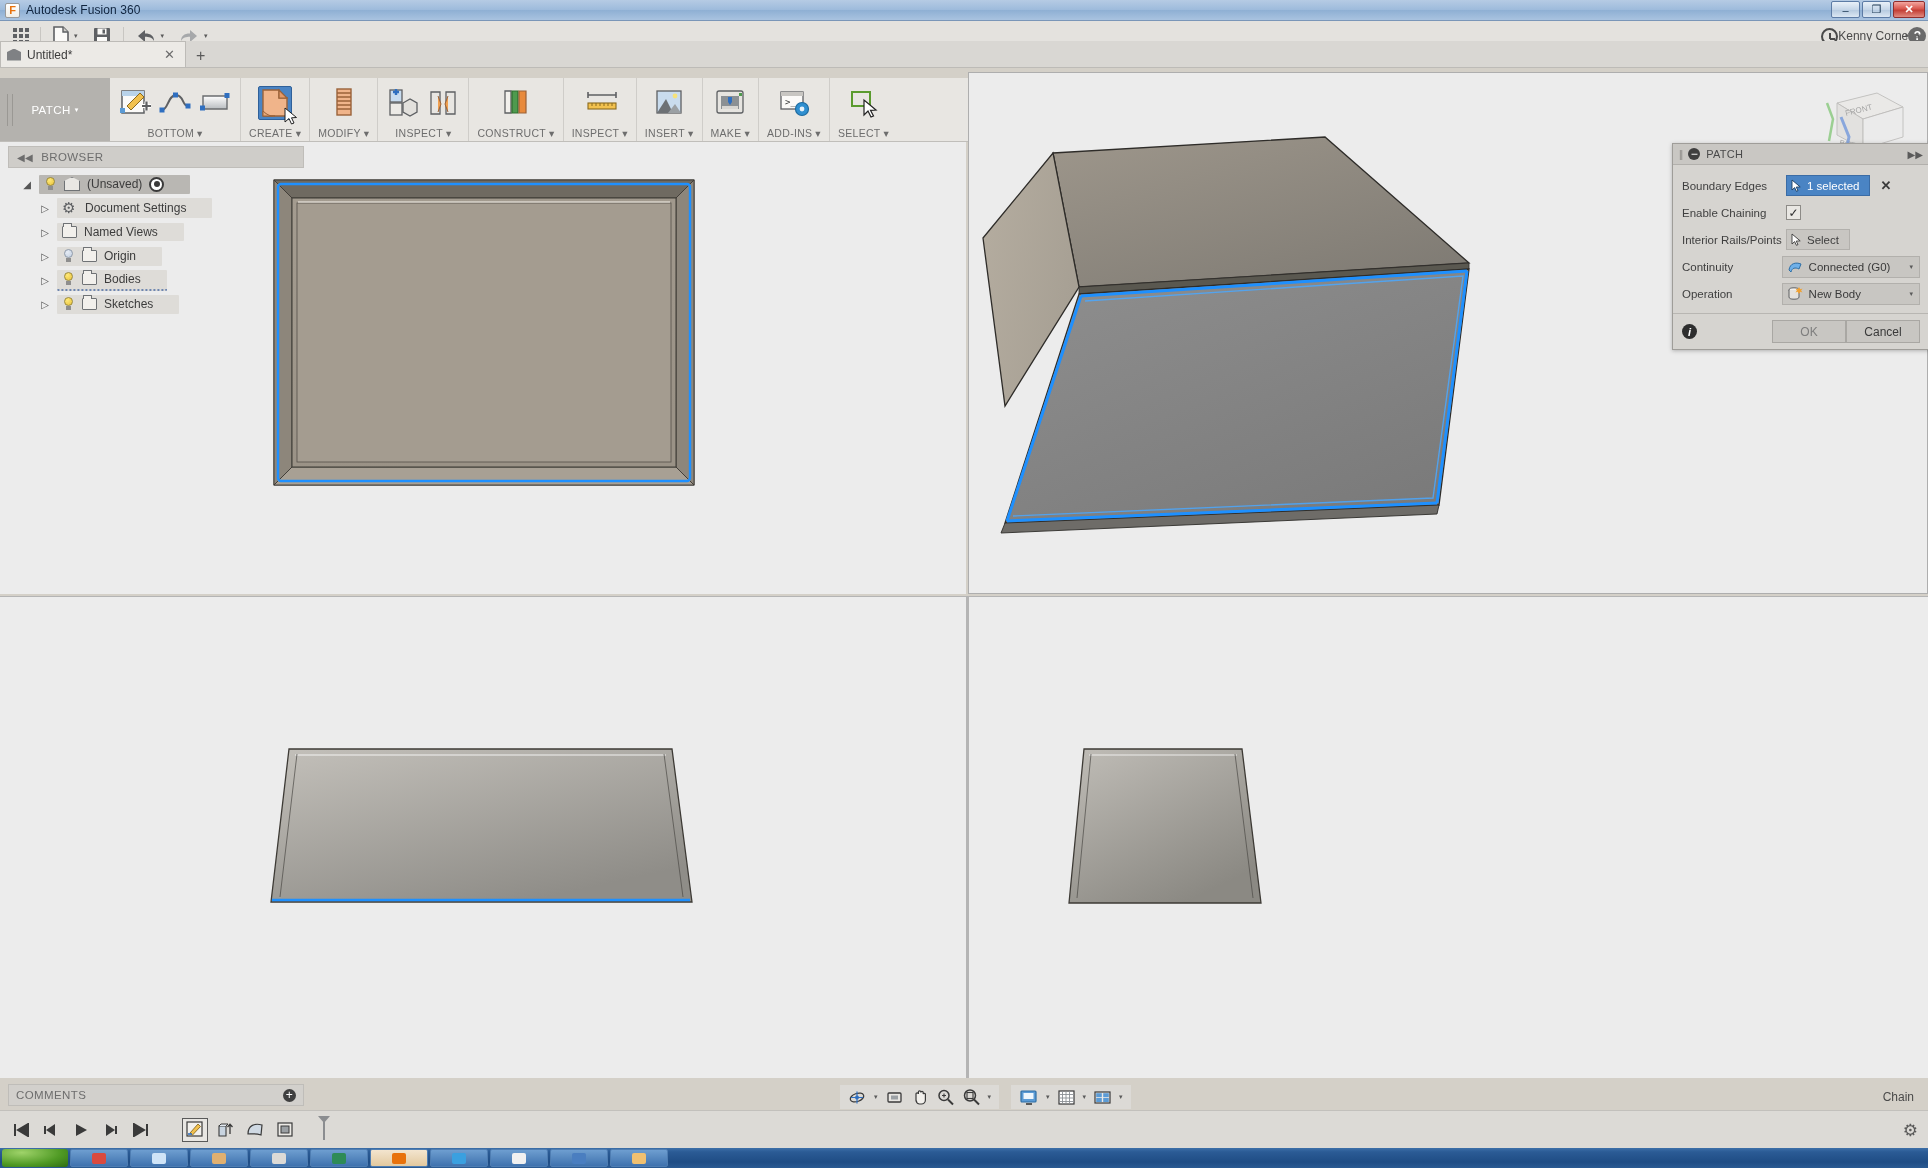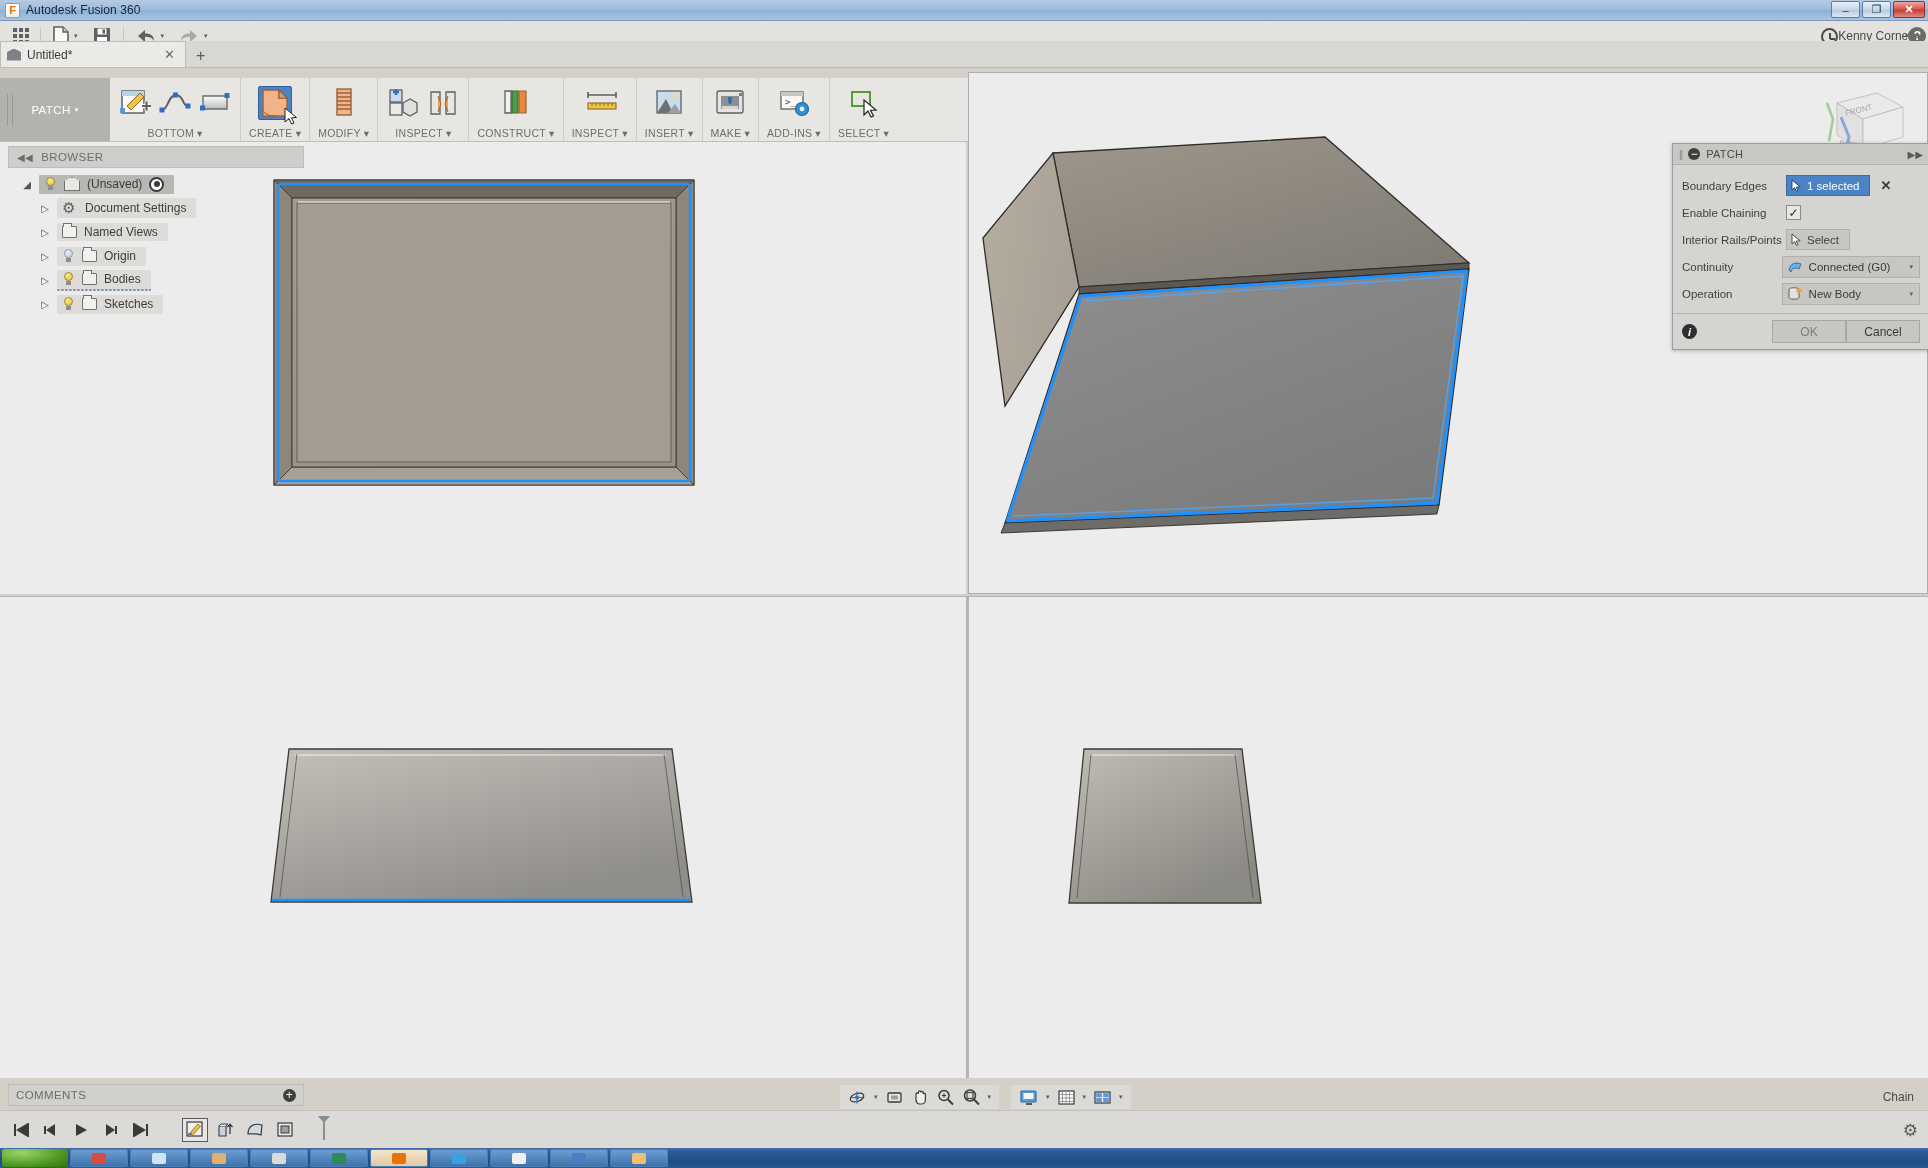--- a/index.html
+++ b/index.html
@@ -101,21 +101,21 @@
   .browser-head {
     position: absolute; left: 8px; top: 146px; width: 296px; height: 22px;
     background: #cfcdc9; border: 1px solid #bfbdb9;
     display: flex; align-items: center; gap: 8px; padding: 0 8px;
     font-size: 11.5px; color: #6d6d6d; letter-spacing: .4px;
   }
   .collapse-arrows { color: #6d6d6d; font-size: 10px; }
   .tree { position: absolute; left: 12px; top: 172px; width: 300px; font-size: 12px; color: #3c3c3c; }
   .tnode { display: flex; align-items: center; height: 24px; gap: 5px; }
   .tnode .twist { width: 14px; text-align: center; color: #555; font-size: 10px; }
-  .tpill { display: inline-flex; align-items: center; gap: 7px; padding: 2px 10px 2px 5px; border-radius: 1px; }
+  .tpill { display: inline-flex; align-items: center; gap: 7px; padding: 2px 26px 2px 5px; border-radius: 1px; }
   .tpill.sel { background: #b9b7b3; }
   .tpill.norm { background: #dedcd8; }
   .tpill.dotted { background: #dedcd8; border-bottom: 2px dotted #6e86b0; justify-content: flex-end; }
   .bulb { width: 13px; height: 15px; position: relative; }
   .bulb .glass { position: absolute; top: 0; left: 2px; width: 9px; height: 9px; border-radius: 50%;
      background: radial-gradient(circle at 35% 30%, #ffe97a, #e8c23a); border: 1px solid #9b8a3c; }
   .bulb.off .glass { background: radial-gradient(circle at 35% 30%, #e6ecf5, #c2cfe0); border-color:#8f9bab; }
   .bulb .base { position: absolute; top: 9px; left: 4px; width: 5px; height: 4px; background: #8e8e8e; }
   .folder { width: 15px; height: 12px; border: 1.5px solid #6f7275; border-radius: 1px; position: relative; background: #f2f0ec; }
   .folder::before { content:""; position:absolute; top:-4px; left:0; width:7px; height:3px;

